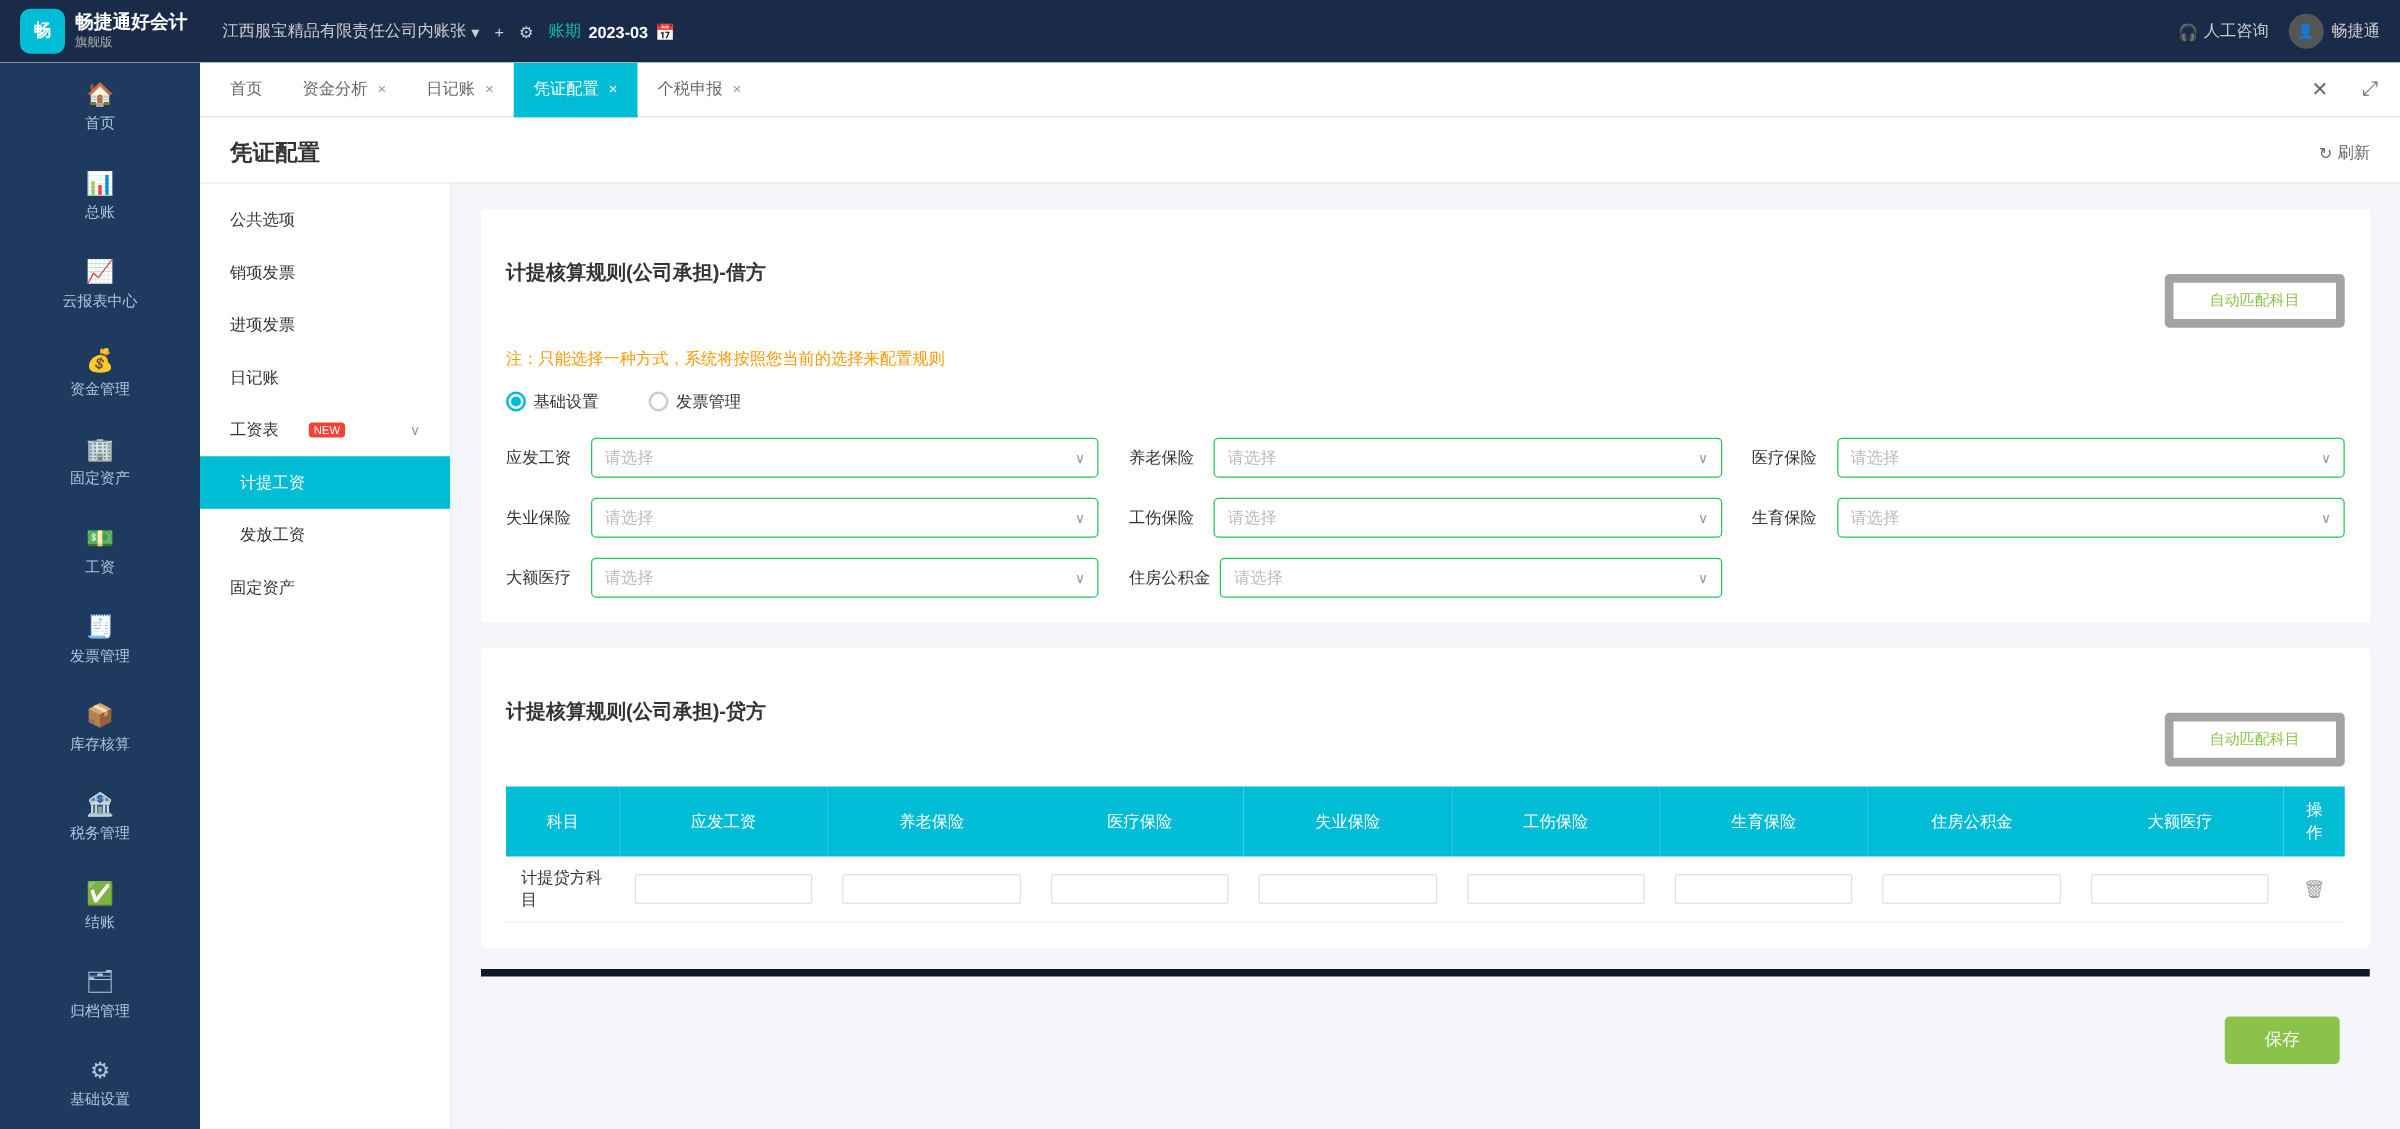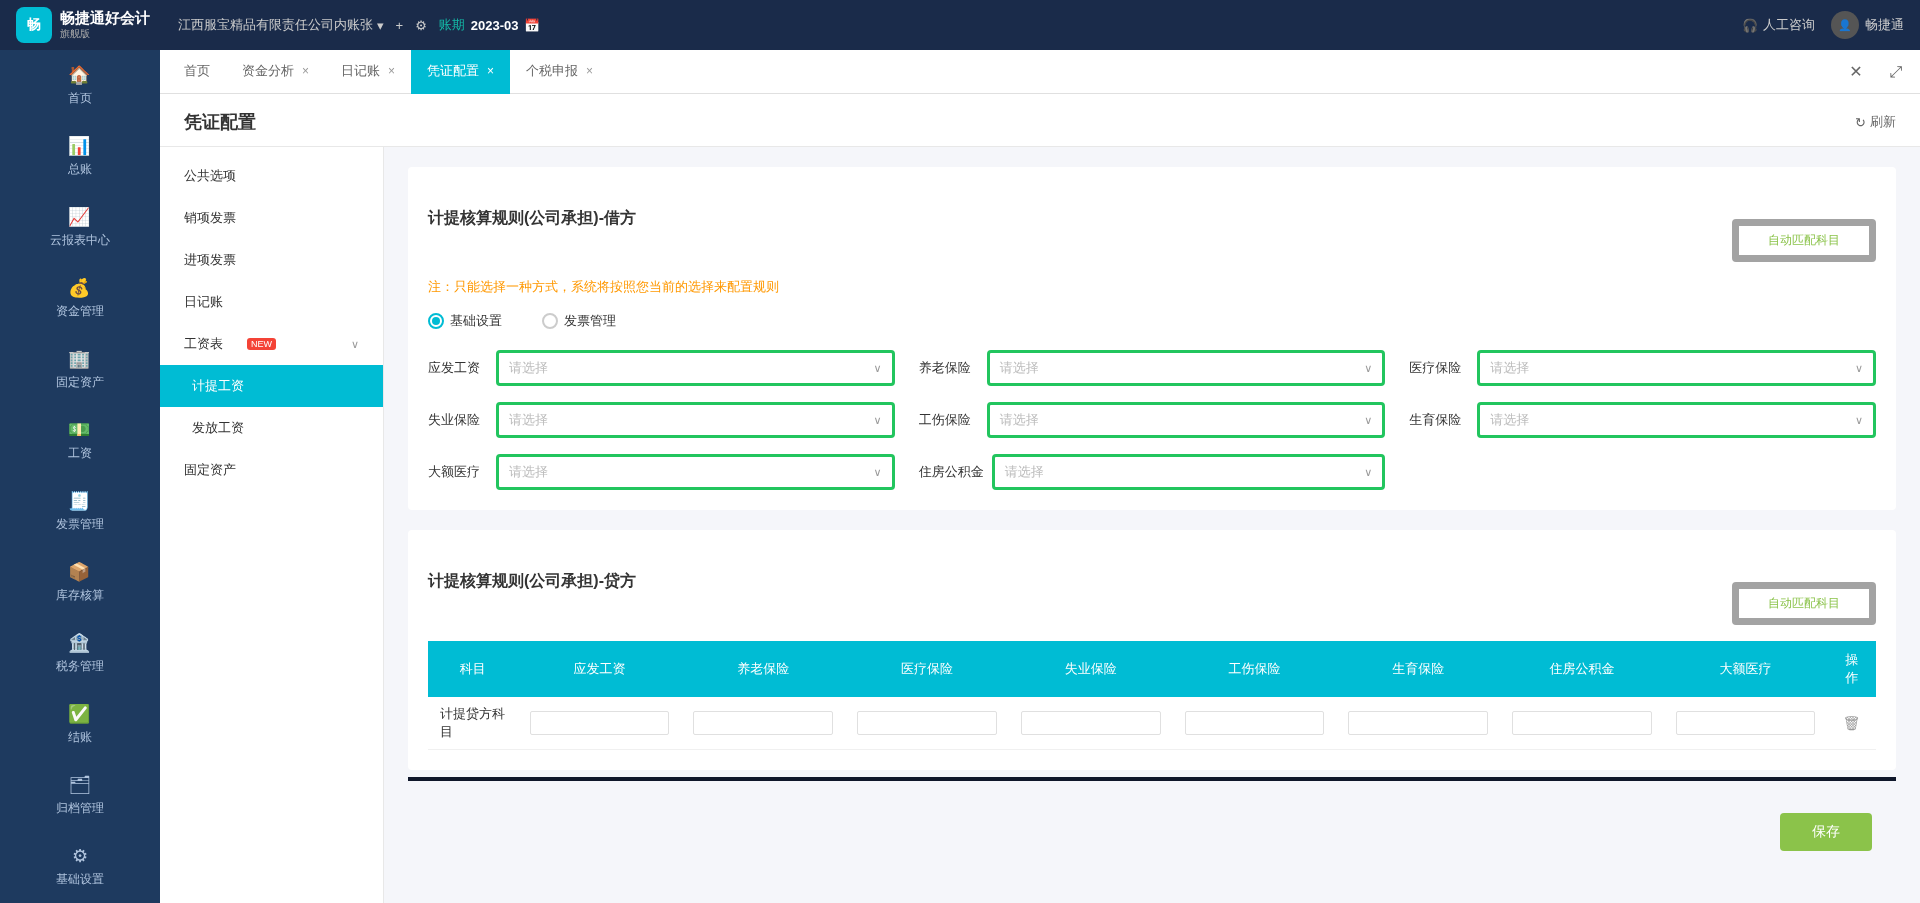--- a/index.html
+++ b/index.html
@@ -40,21 +40,21 @@
     .tab-close { font-size: 12px; color: #999; cursor: pointer; }
     .tab-item.active .tab-close { color: white; }
     .tab-actions { margin-left: auto; display: flex; gap: 8px; }
     .tab-action-btn { width: 32px; height: 32px; display: flex; align-items: center; justify-content: center; cursor: pointer; color: #666; font-size: 16px; border: none; background: none; }
     .page-header { display: flex; align-items: center; justify-content: space-between; padding: 16px 24px 12px; background: white; border-bottom: 1px solid #e8e8e8; }
     .page-title { font-size: 18px; font-weight: bold; color: #333; }
     .refresh-btn { display: flex; align-items: center; gap: 4px; color: #666; cursor: pointer; font-size: 13px; }
 
     
     .sub-layout { display: flex; flex: 1; min-height: 0; }
-    .left-nav { width: 224px; background: white; border-right: 1px solid #e8e8e8; flex-shrink: 0; padding-top: 8px; }
+    .left-nav { width: 201px; background: white; border-right: 1px solid #e8e8e8; flex-shrink: 0; padding-top: 8px; }
     .left-nav-item { padding: 12px 24px; cursor: pointer; color: #333; font-size: 13px; display: flex; align-items: center; justify-content: space-between; }
     .left-nav-item.active { background: #00bcd4; color: white; }
     .left-nav-item.sub { padding-left: 32px; }
     .new-badge { background: #f44336; color: white; font-size: 9px; padding: 1px 4px; border-radius: 3px; margin-left: 4px; }
 
     
     .right-content { flex: 1; padding: 20px 24px; overflow-y: auto; }
 
     
     .section { background: white; border-radius: 4px; margin-bottom: 20px; padding: 20px; }
@@ -65,39 +65,39 @@
     .radio-group { display: flex; gap: 40px; margin-bottom: 20px; align-items: center; }
     .radio-option { display: flex; align-items: center; gap: 6px; cursor: pointer; font-size: 13px; color: #333; }
     .radio-dot { width: 16px; height: 16px; border-radius: 50%; border: 2px solid #00bcd4; display: flex; align-items: center; justify-content: center; }
     .radio-dot.checked::after { content: ''; width: 8px; height: 8px; background: #00bcd4; border-radius: 50%; display: block; }
     .radio-dot.unchecked { border-color: #ccc; }
 
     
     .form-grid { display: grid; grid-template-columns: repeat(3, 1fr); gap: 16px 24px; }
     .form-field { display: flex; align-items: center; gap: 8px; }
     .field-label { color: #333; font-size: 13px; white-space: nowrap; min-width: 60px; }
-    .field-select { flex: 1; border: 3px solid #22c55e; border-radius: 4px; padding: 6px 10px; font-size: 13px; color: #bbb; display: flex; align-items: center; justify-content: space-between; cursor: pointer; background: white; }
+    .field-select { flex: 1; border: 1px solid #22c55e; border-radius: 4px; padding: 6px 10px; font-size: 13px; color: #bbb; display: flex; align-items: center; justify-content: space-between; cursor: pointer; background: white; }
     .field-select .placeholder { color: #bbb; }
 
     
     .auto-match-btn { border: 7px solid #a3a3a3; color: #8bc34a; background: white; padding: 6px 29px; border-radius: 4px; cursor: pointer; font-size: 12px; white-space: nowrap; margin-top: 32px; }
 
     
     .section-header { display: flex; align-items: center; justify-content: space-between; margin-bottom: 16px; }
 
     
     .data-table { width: 100%; border-collapse: collapse; }
     .data-table th { background: #00bcd4; color: white; padding: 10px 12px; text-align: center; font-size: 13px; font-weight: normal; border: none; }
     .data-table td { padding: 8px 12px; border-bottom: 1px solid #f0f0f0; text-align: center; font-size: 13px; color: #333; }
     .data-table td:first-child { text-align: left; }
     .table-input { border: 1px solid #e0e0e0; border-radius: 2px; width: 100%; padding: 4px 6px; font-size: 12px; }
     .delete-icon { color: #999; cursor: pointer; font-size: 14px; }
 
     
-    .save-footer { position: sticky; bottom: 0; background: #f5f6fa; padding: 32px 24px; display: flex; justify-content: flex-end; border-top: 4px solid #0f172a; }
+    .save-footer { position: sticky; bottom: 0; background: #f5f6fa; padding: 32px 24px; display: flex; justify-content: flex-end; border-top: 6px solid #0f172a; }
     .save-btn { background: #8bc34a; color: white; border: none; padding: 10px 32px; border-radius: 4px; cursor: pointer; font-size: 14px; }
 
     
     ::-webkit-scrollbar { width: 6px; }
     ::-webkit-scrollbar-track { background: #f1f1f1; }
     ::-webkit-scrollbar-thumb { background: #ccc; border-radius: 3px; }
 
     .chevron { font-size: 11px; color: #999; }
   </style>
 </head>

